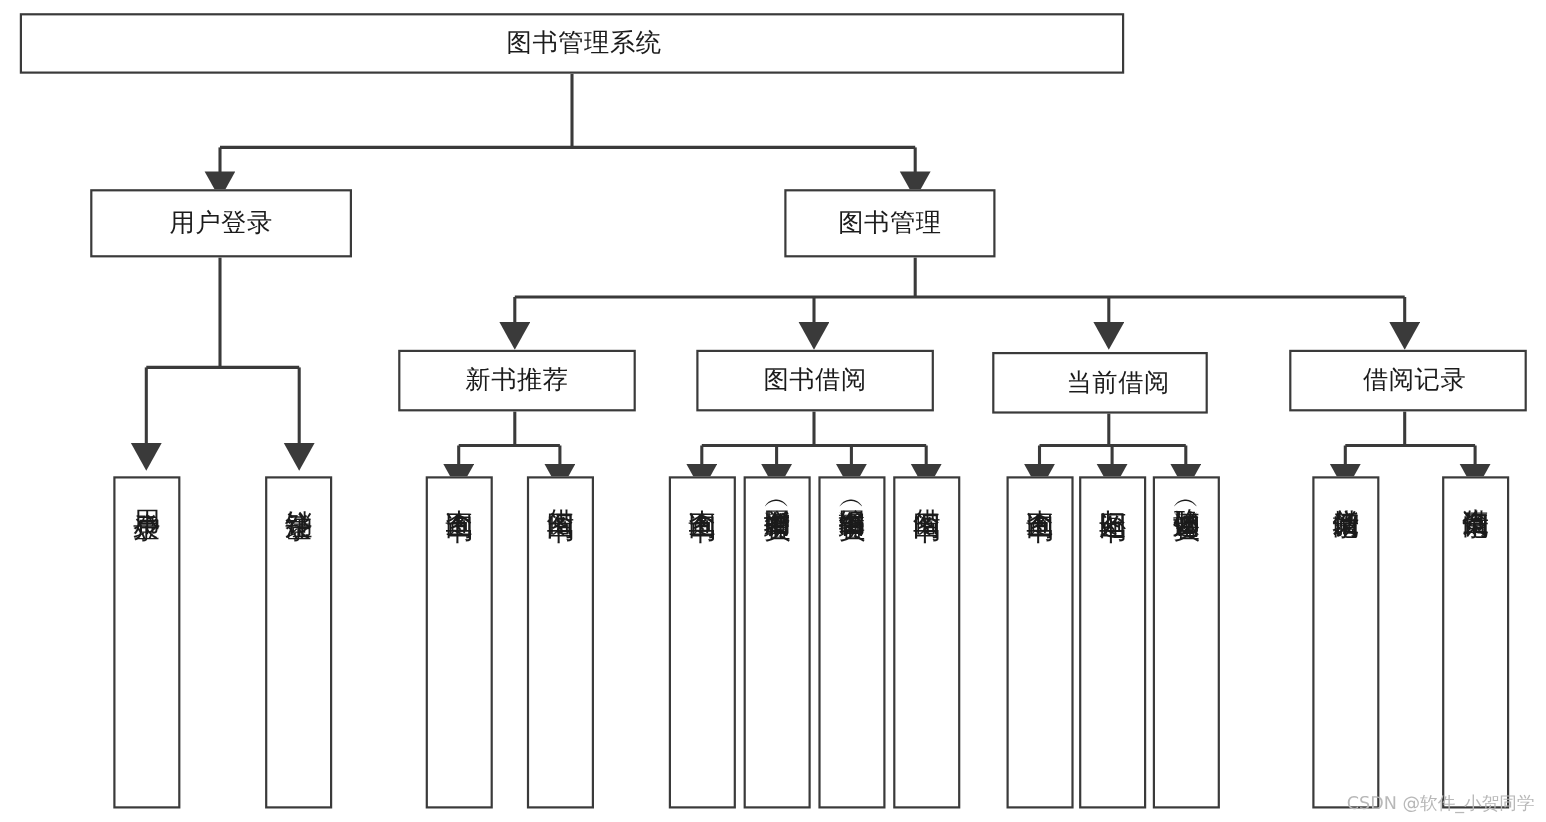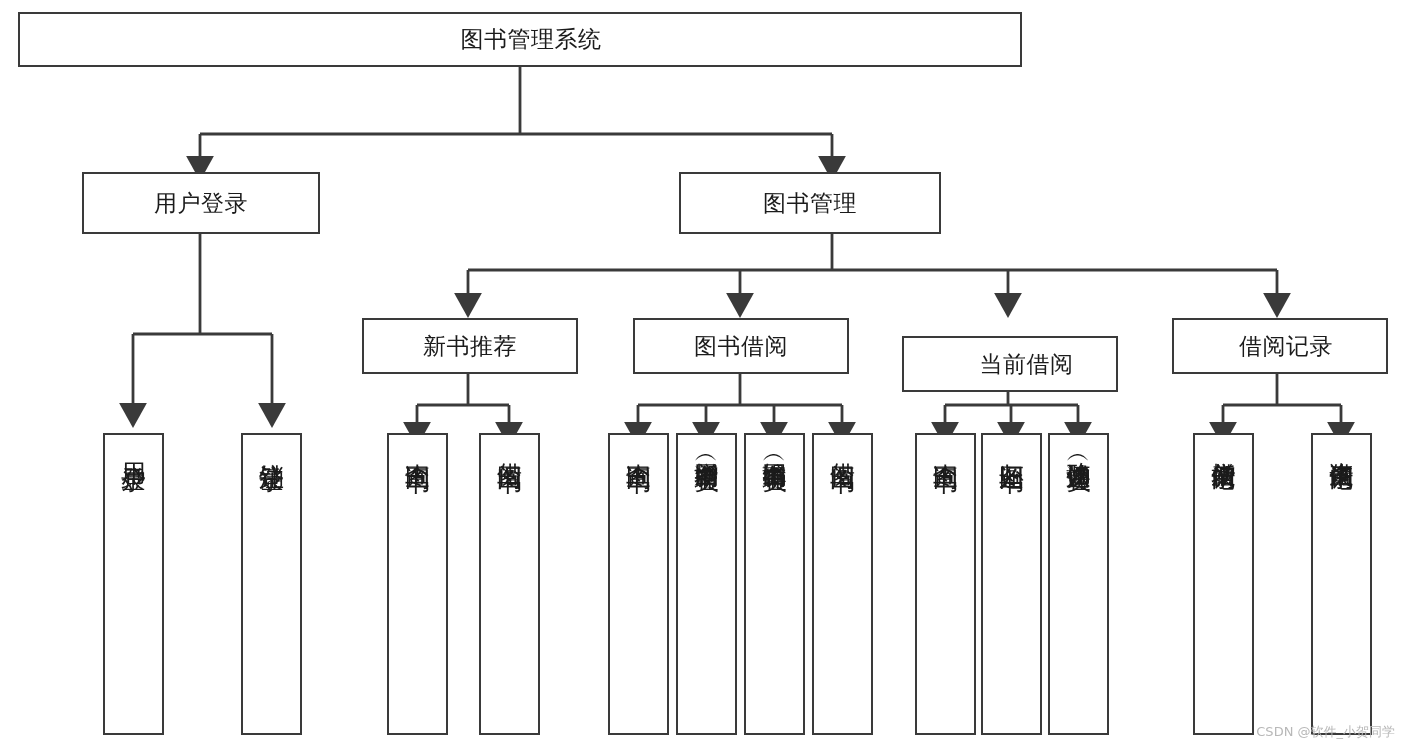--- a/index.html
+++ b/index.html
@@ -60,21 +60,21 @@
     margin: 0 auto;
   }
   .node.vertical.tall-text .label {
     font-size: 24px;
     letter-spacing: 1px;
   }
   .watermark {
     position: absolute;
     right: 10px;
     bottom: 6px;
-    font-size: 13px;
+    font-size: 16px;
     color: #b8b8b8;
     z-index: 5;
     white-space: nowrap;
     margin-top: 40px;
   }
 </style>
 </head>
 <body>
 
 <div id="canvas">
@@ -129,31 +129,31 @@
     </g>
   </svg>
 
   <div class="node root horizontal" style="left:18px; top:12px; width:1004px; height:55px;padding-left:22px;">
     <span class="label">图书管理系统</span>
   </div>
 
   <div class="node horizontal" style="left:82px; top:172px; width:238px; height:62px;">
     <span class="label">用户登录</span>
   </div>
-  <div class="node horizontal" style="left:679px; top:172px; width:262px; height:62px;">
+  <div class="node horizontal" style="left:713px; top:172px; width:192px; height:62px;">
     <span class="label">图书管理</span>
   </div>
 
   <div class="node horizontal" style="left:633px; top:318px; width:216px; height:56px;">
     <span class="label">图书借阅</span>
   </div>
   <div class="node horizontal" style="left:362px; top:318px; width:216px; height:56px;">
     <span class="label">新书推荐</span>
   </div>
-  <div class="node horizontal" style="left:902px; top:336px; width:216px; height:56px;padding-left:33px;">
+  <div class="node horizontal" style="left:902px; top:320px; width:196px; height:56px;padding-left:33px;">
     <span class="label">当前借阅</span>
   </div>
   <div class="node horizontal" style="left:1172px; top:318px; width:216px; height:56px;padding-left:12px;">
     <span class="label">借阅记录</span>
   </div>
 
   <div class="node vertical" style="left:103px; top:433px; width:61px; height:302px;">
     <span class="label">用户登录</span>
   </div>
   <div class="node vertical" style="left:241px; top:433px; width:61px; height:302px;">

